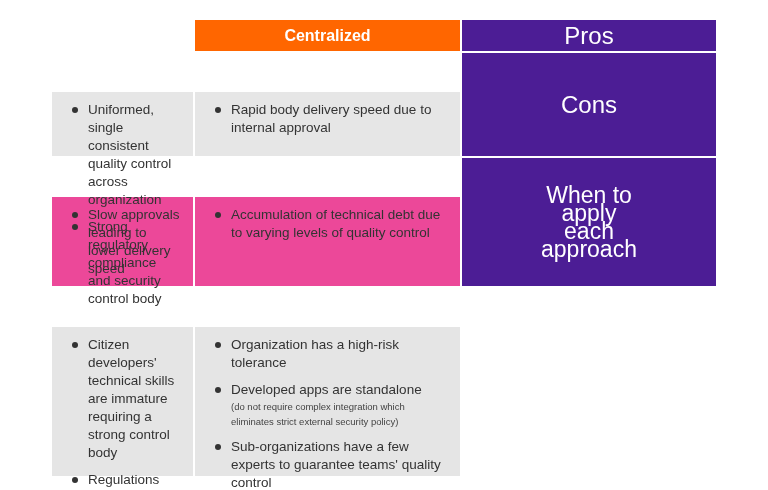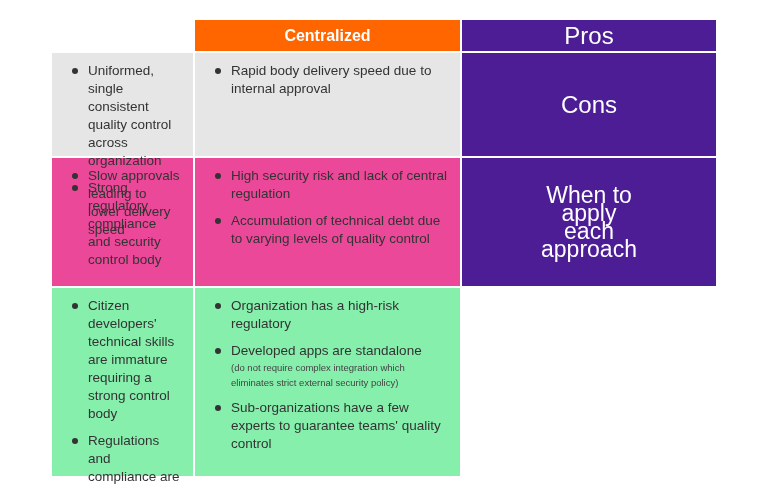--- a/index.html
+++ b/index.html
@@ -8,24 +8,24 @@
     .grid { position:absolute; left:52px; top:20px; width:664px;
       display:grid; grid-template-columns:141px 265px 254px;
       grid-template-rows:31px 103px 128px 188px; gap:2px;border-radius:15px; }
     .blank { background:#ffffff; }
     .colhead { background:#ff6600; color:#ffffff; font-weight:bold; font-size:16px;
       display:flex; align-items:center; justify-content:center; }
     .rowhead { background:#4c1d95; color:#ffffff; font-size:24px; font-weight:300;
       display:flex; align-items:center; justify-content:center; text-align:center;
       line-height:27px; }
     .rowhead.small { font-size:23px; line-height:18px; }
-    .cell { padding:9px 12px 0 18px; box-sizing:border-box; color:#333333; font-size:13.5px; line-height:18px; }
+    .cell { padding:9px 12px 0 18px; box-sizing:border-box; color:#333333; font-size:13.5px; line-height:18px;margin-top:39px; }
     .cell.r1 { background:#e6e6e6; }
     .cell.r2 { background:#ec4899; }
-    .cell.r3 { background:#86efac; }
+    .cell.r3 { background:#e5e5e5; }
     ul { list-style:none; margin:0; padding:0; }
     li { position:relative; padding-left:18px; margin-bottom:9px; }
     li .dot { position:absolute; left:2px; top:6px; width:6px; height:6px; border-radius:50%; background:#333333; }
     .note { display:block; font-size:9.5px; line-height:15px; color:#444444; }
   </style>
 </head>
 <body>
 
 <div class="grid">
   <div class="blank"></div>
@@ -45,34 +45,33 @@
   </div>
 
   <div class="rowhead">Cons</div>
   <div class="cell r2">
     <ul>
       <li><span class="dot"></span><span>Slow approvals leading to lower delivery speed</span></li>
     </ul>
   </div>
   <div class="cell r2">
     <ul>
-      <li><span class="dot"></span><span>High security risk and lack of central regulation</span></li>
       <li><span class="dot"></span><span>Accumulation of technical debt due to varying levels of quality control</span></li>
     </ul>
   </div>
 
   <div class="rowhead small">
       <span style="width:110px">When to apply each approach</span>
     </div>
   <div class="cell r3">
     <ul>
       <li><span class="dot"></span><span>Citizen developers' technical skills are immature requiring a strong control body</span></li>
       <li><span class="dot"></span><span>Regulations and compliance are a strong concern (HIPAA, etc.)</span></li>
     </ul>
   </div>
   <div class="cell r3">
     <ul>
-      <li><span class="dot"></span><span>Organization has a high-risk regulatory</span></li>
+      <li><span class="dot"></span><span>Organization has a high-risk tolerance</span></li>
       <li><span class="dot"></span><span>Developed apps are standalone</span><span class="note">(do not require complex integration which eliminates strict external security policy)</span></li>
       <li><span class="dot"></span><span>Sub-organizations have a few experts to guarantee teams' quality control</span></li>
     </ul>
   </div>
 </div>
 
 </body></html>

